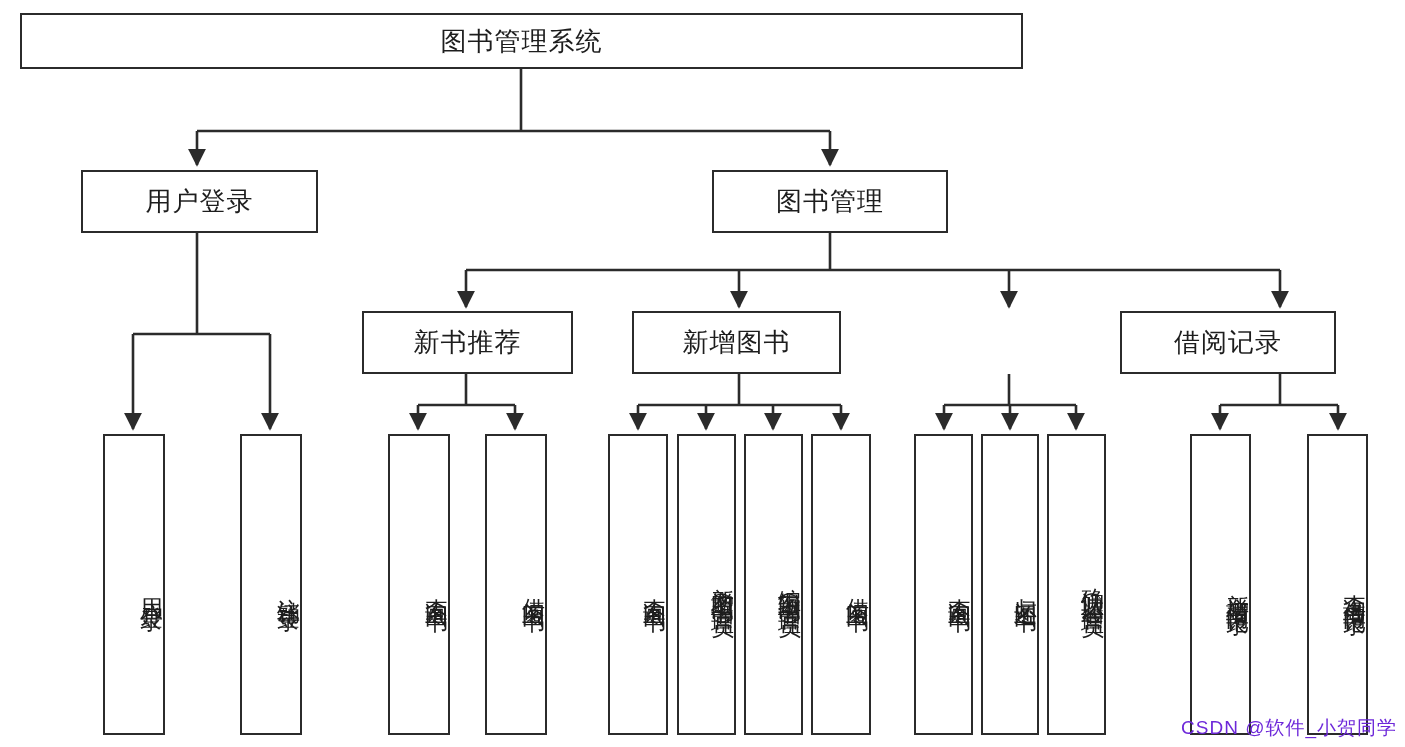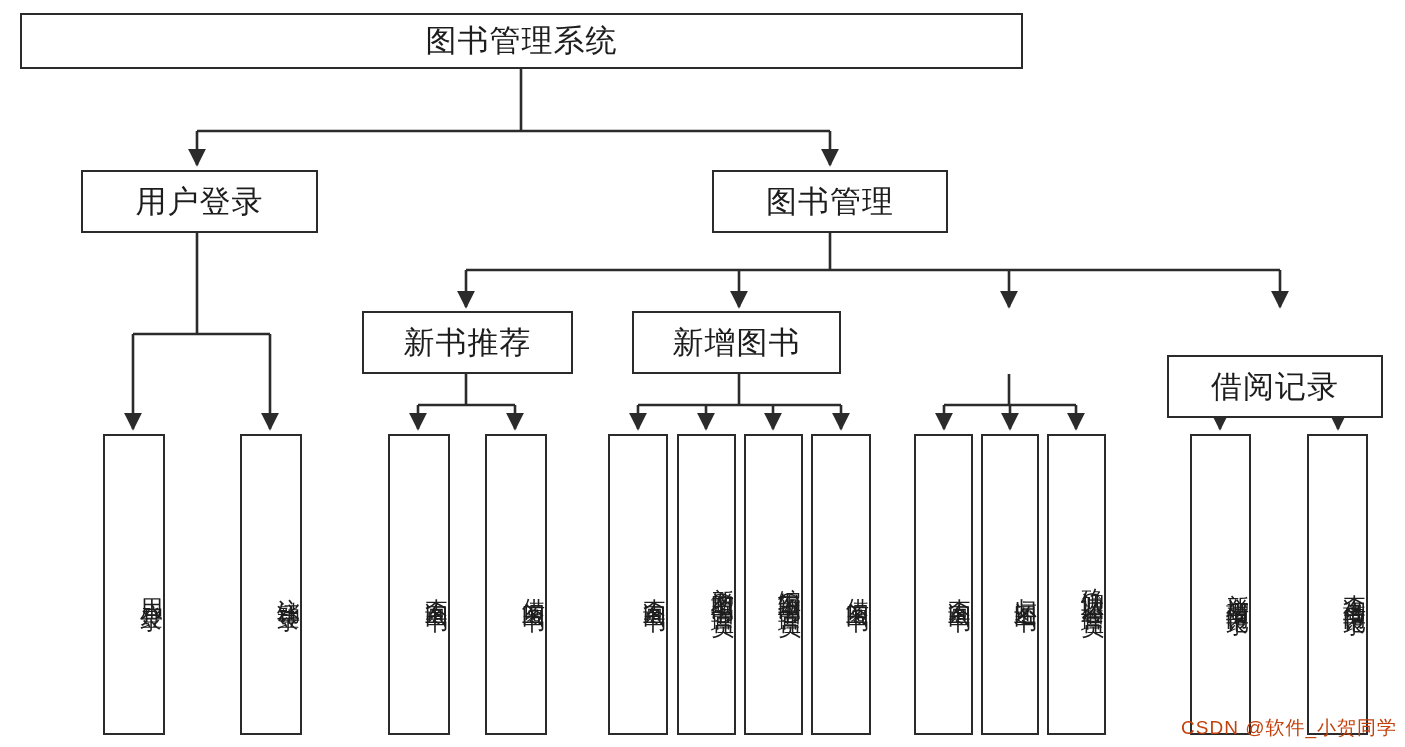--- a/index.html
+++ b/index.html
@@ -24,21 +24,21 @@
     position:absolute;
     box-sizing:border-box;
     background:#ffffff;
     border:2px solid #2b2b2b;
     display:flex;
     align-items:center;
     justify-content:center;
     color:#1d1d1d;
   }
   .node.horiz{
-    font-size:31px;
+    font-size:26px;
     letter-spacing:1px;
   }
   .node.vert{
     writing-mode:vertical-rl;
     text-orientation:upright;
     font-size:23px;
     letter-spacing:4px;
     padding-top:6px;
     align-items:flex-start;
     justify-content:center;
@@ -49,21 +49,21 @@
     text-orientation:upright;
     display:block;
     white-space:nowrap;
   }
   .node .lbl{display:block;}
   #watermark{
     position:absolute;
     right:8px;
     bottom:6px;
     font-size:19px;
-    color:#c2410c;
+    color:#6d28d9;
     letter-spacing:1px;
     white-space:nowrap;
     user-select:none;
   }
 </style>
 </head>
 <body>
 
 <div id="stage">
 
@@ -127,21 +127,21 @@
   <div class="node horiz" style="left:712px;top:170px;width:236px;height:63px;">
     <span class="lbl">图书管理</span>
   </div>
 
   <div class="node horiz" style="left:362px;top:311px;width:211px;height:63px;">
     <span class="lbl">新书推荐</span>
   </div>
   <div class="node horiz" style="left:632px;top:311px;width:209px;height:63px;">
     <span class="lbl">新增图书</span>
   </div>
-  <div class="node horiz" style="left:1167px;top:311px;width:216px;height:63px;margin-top:44px;">
+  <div class="node horiz" style="left:1120px;top:311px;width:216px;height:63px;">
     <span class="lbl">借阅记录</span>
   </div>
 
   <div class="node vert" style="left:103px;top:434px;width:62px;height:301px;">
     <span class="lbl">用户登录</span>
   </div>
   <div class="node vert" style="left:240px;top:434px;width:62px;height:301px;">
     <span class="lbl">注销登录</span>
   </div>
 

